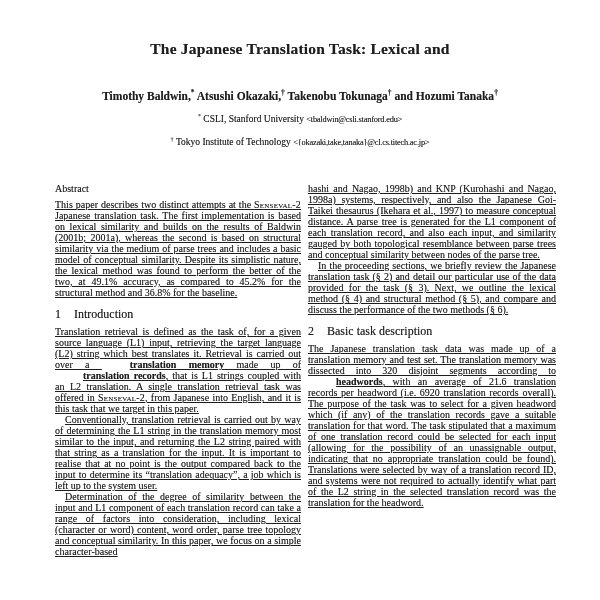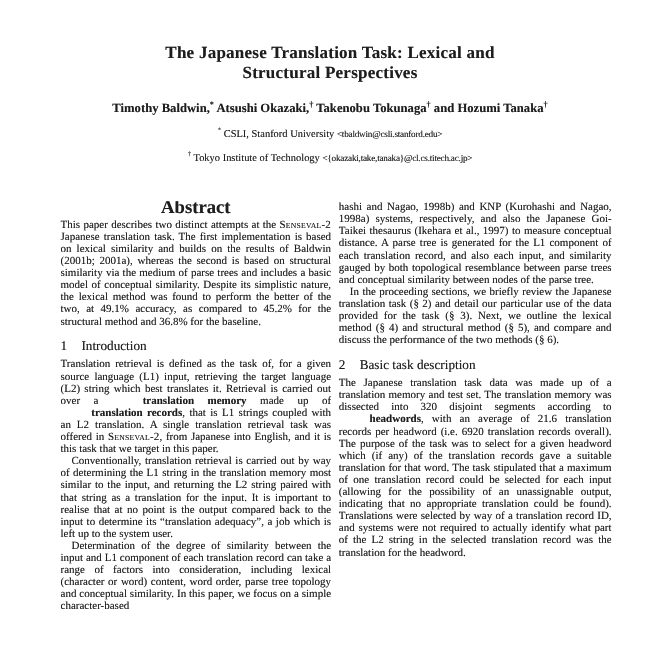--- a/index.html
+++ b/index.html
@@ -25,21 +25,21 @@
     right: 0;
     text-align: center;
   }
   .title {
     font-size: 15.5px;
     font-weight: bold;
     line-height: 18px;
     letter-spacing: 0.2px;
   }
   .authors {
-    margin-top: 12px;
+    margin-top: 28px;
     font-size: 11.5px;
     font-weight: bold;
     line-height: 13px;
   }
   .affil {
     margin-top: 7px;
     font-size: 9.5px;
     line-height: 12px;
   }
   .col {
@@ -47,52 +47,50 @@
     top: 183px;
     height: 417px;
     overflow: hidden;
     font-size: 10px;
     line-height: 11px;
     text-align: justify;
   }
   .col-left  { left: 55px;  width: 246px; }
   .col-right { left: 308px; width: 248px; }
   .abs-head {
-    text-align: center;
-    font-weight: bold;
-    font-size: 17px;
+    font-weight: normal;
+    font-size: 10px;
     margin-bottom: 5px;
   }
   .sec-head {
     font-size: 12px;
     font-weight: normal;
     margin: 11px 0 6px 0;
     text-align: left;
   }
   .sec-num { margin-right: 13px; }
-  p { margin: 0; }
+  p { margin: 0; text-decoration: underline; }
   .ind { text-indent: 10px; }
   .b   { font-weight: bold; margin-left: 28px; }
   .sup { vertical-align: super; font-size: 65%; }
   .sc  { font-variant: small-caps; letter-spacing: 0.2px; }
   .mono {
     font-family: Liberation Serif, serif;
     font-size: 88%;
     letter-spacing: -0.2px;
   }
 </style>
 </head>
 <body>
 
 <div class="page">
 
   <div class="header">
     <div class="title">
       <div>The Japanese Translation Task: Lexical and</div>
-      <div>Structural Perspectives</div>
     </div>
     <div class="authors"><span>Timothy Baldwin,</span><span class="sup">*</span><span> Atsushi Okazaki,</span><span class="sup">†</span><span> Takenobu Tokunaga</span><span class="sup">†</span><span> and Hozumi Tanaka</span><span class="sup">†</span></div>
     <div class="affil"><span class="sup">*</span><span> CSLI, Stanford University </span><span class="mono">&lt;tbaldwin@csli.stanford.edu&gt;</span></div>
     <div class="affil"><span class="sup">†</span><span> Tokyo Institute of Technology </span><span class="mono">&lt;{okazaki,take,tanaka}@cl.cs.titech.ac.jp&gt;</span></div>
   </div>
 
   <div class="col col-left">
     <div class="abs-head">Abstract</div>
     <p><span>This paper describes two distinct attempts at the </span><span class="sc">Senseval-2</span><span> Japanese translation task. The first implementation is based on lexical similarity and builds on the results of Baldwin (2001b; 2001a), whereas the second is based on structural similarity via the medium of parse trees and includes a basic model of conceptual similarity. Despite its simplistic nature, the lexical method was found to perform the better of the two, at 49.1% accuracy, as compared to 45.2% for the structural method and 36.8% for the baseline.</span></p>
     <div class="sec-head">

